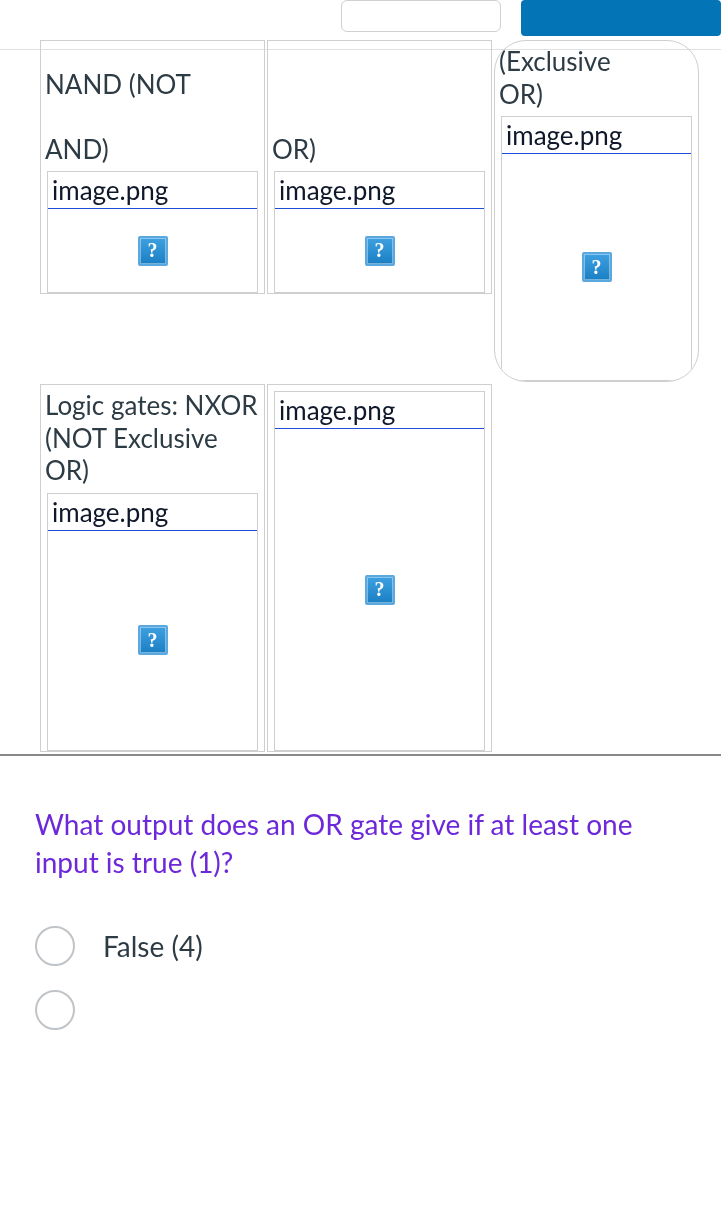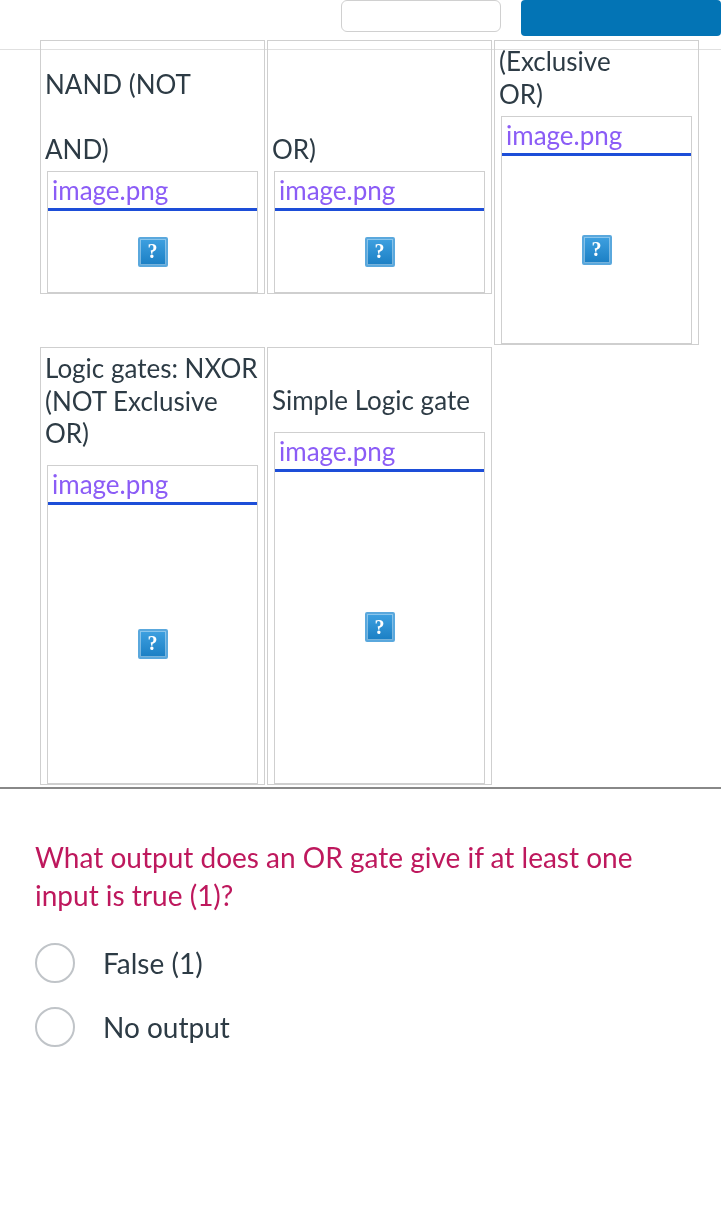--- a/index.html
+++ b/index.html
@@ -43,42 +43,42 @@
   .card {
     width: 225px;
     border: 1px solid #cfcfcf;
     margin: 0 2px 2px 0;
     display: flex;
     flex-direction: column;
     position: relative;
   }
   .card.row1 { height: 254px; margin-top: -10px; }
   .card.row1 .title-block { margin-top: -10px; }
-  .card.row2 { height: 438px; gap: 9px; }
-  .card.row1.third { width: 205px; margin-right:0; overflow:hidden; height:305px; }
+  .card.row2 { height: 368px; }
+  .card.row1.third { width: 205px; margin-right:0; overflow:hidden; height:342px;border-radius:32px; }
   .title-block {
     font-size: 26px;
     line-height: 1.25;
     color: #2d3b45;
     padding: 4px 6px 0 4px;
     white-space: pre-line;
   }
   .img-box {
     margin: 6px 6px 0 6px;
     border: 1px solid #cfcfcf;
     flex: 1;
     display: flex;
     flex-direction: column;
     position: relative;
   }
   .img-label {
     font-size: 26px;
-    color: #8b5cf6;
+    color: #0f172a;
     padding: 2px 4px;
-    border-bottom: 3px solid #1d4ed8;
+    border-bottom: 1px solid #1d4ed8;
   }
   .placeholder {
     flex: 1;
     display: flex;
     align-items: center;
     justify-content: center;
   }
   .broken-icon {
     width: 30px;
     height: 30px;
@@ -93,22 +93,22 @@
     font-size: 20px;
     font-family: Georgia, serif;
     box-shadow: inset 0 0 0 1px rgba(255,255,255,0.4);
   }
   .question-block {
     padding: 0 20px 0 35px;
   }
   .question-text {
     font-size: 28px;
     line-height: 1.35;
-    color: #be185d;
-    margin-bottom: 28px;
+    color: #6d28d9;
+    margin-bottom: 44px;
   }
   .option {
     display: flex;
     align-items: center;
     margin-bottom: 24px;
     cursor: pointer;
   }
   .radio {
     width: 40px;
     height: 40px;
@@ -174,37 +174,35 @@
     <div class="title-block">Logic gates: NXOR (NOT Exclusive OR)</div>
     <div class="img-box">
       <div class="img-label">image.png</div>
       <div class="placeholder">
         <div class="broken-icon">?</div>
       </div>
     </div>
   </div>
 
   <div class="card row2">
-    <div class="title-block" style="padding-top:36px;">Simple Logic gate</div>
     <div class="img-box">
       <div class="img-label">image.png</div>
       <div class="placeholder">
         <div class="broken-icon">?</div>
       </div>
     </div>
   </div>
 
 </div>
 
 <div class="question-block">
   <div class="question-text">What output does an OR gate give if at least one input is true (1)?</div>
 
   <div class="option">
     <div class="radio light"></div>
-    <div class="option-label">False (1)</div>
+    <div class="option-label">False (4)</div>
   </div>
 
   <div class="option">
     <div class="radio light"></div>
-    <div class="option-label">No output</div>
   </div>
 
 </div>
 
 </body></html>

